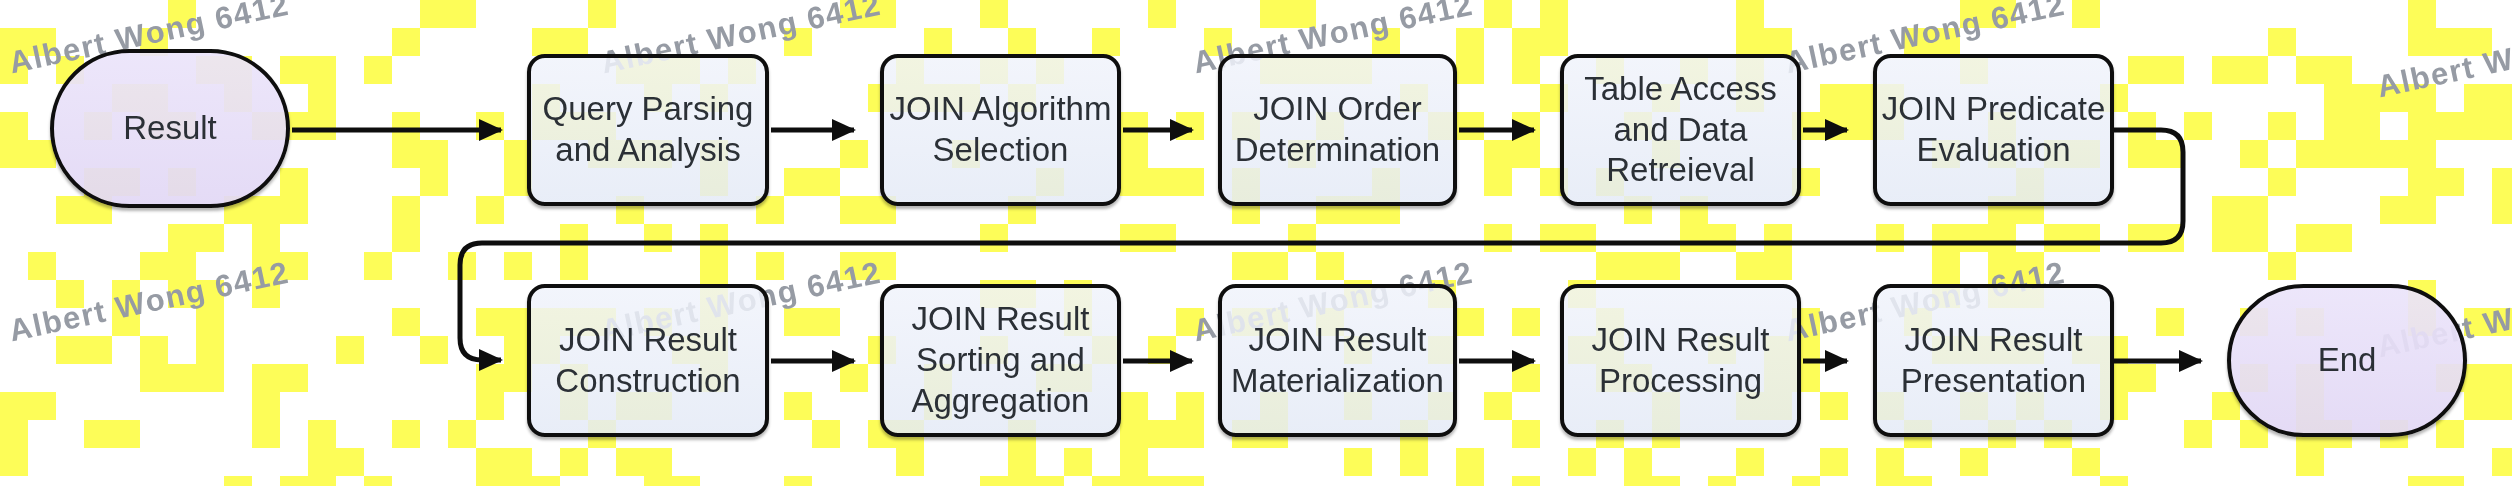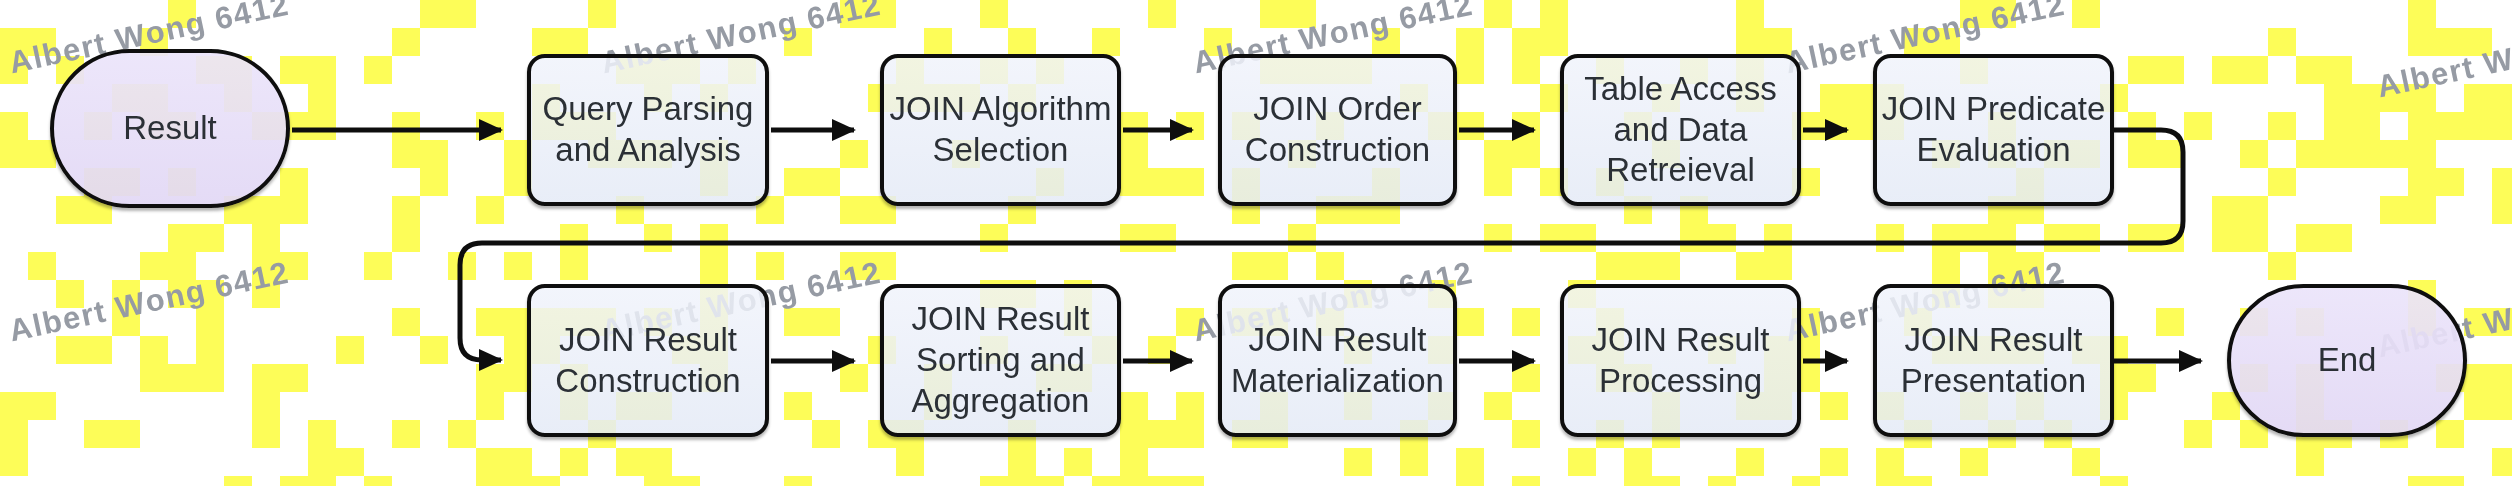--- a/index.html
+++ b/index.html
@@ -530,21 +530,21 @@
     <path d="M2114 361 H2201"></path>
   </g>
 </svg>
 
 <div class="node terminal" style="left:50px;top:49px;width:240px;height:159px">Result</div>
 <div class="node" style="left:527px;top:54px;width:242px;height:152px">Query Parsing
 and Analysis</div>
 <div class="node" style="left:880px;top:54px;width:241px;height:152px">JOIN Algorithm
 Selection</div>
 <div class="node" style="left:1218px;top:54px;width:239px;height:152px">JOIN Order
-Construction</div>
+Determination</div>
 <div class="node" style="left:1560px;top:54px;width:241px;height:152px">Table Access
 and Data
 Retreieval</div>
 <div class="node" style="left:1873px;top:54px;width:241px;height:152px">JOIN Predicate
 Evaluation</div>
 
 <div class="node" style="left:527px;top:284px;width:242px;height:153px">JOIN Result
 Construction</div>
 <div class="node" style="left:880px;top:284px;width:241px;height:153px">JOIN Result
 Sorting and

